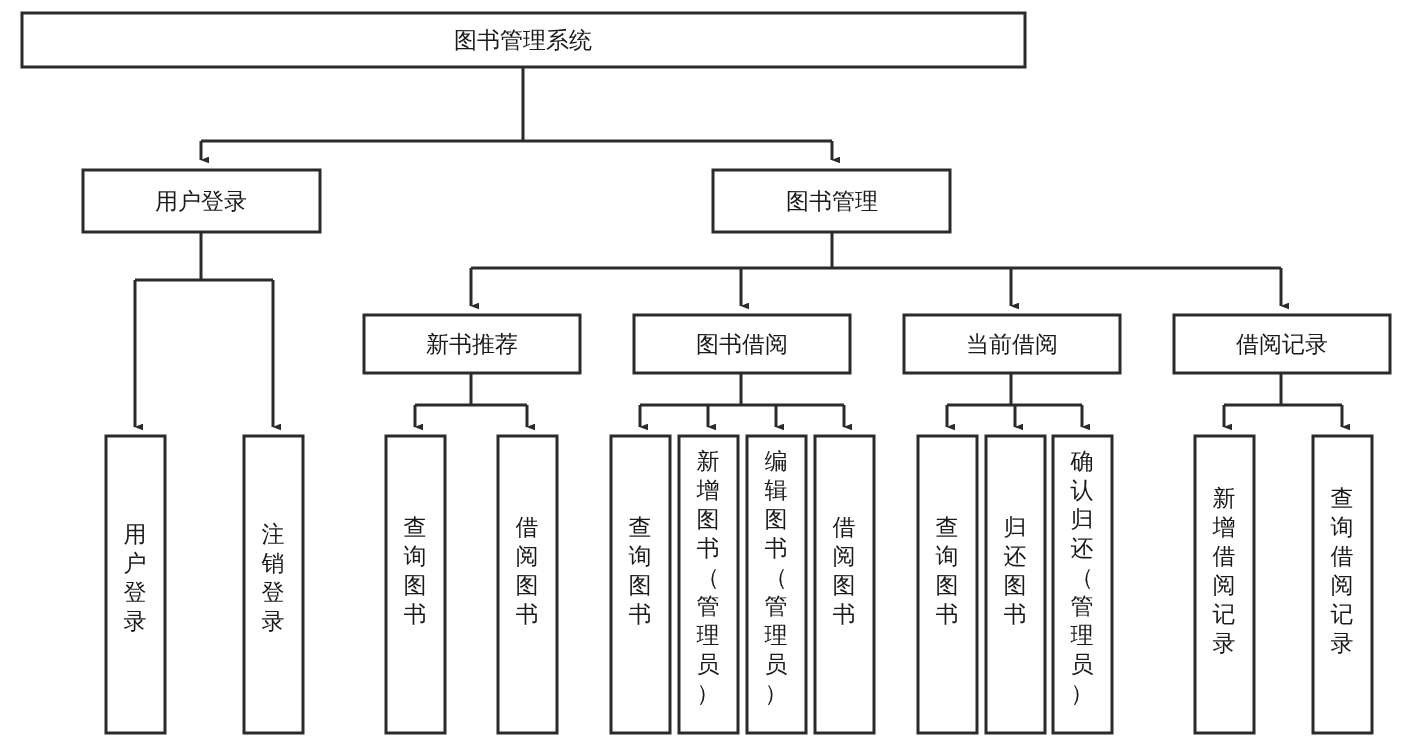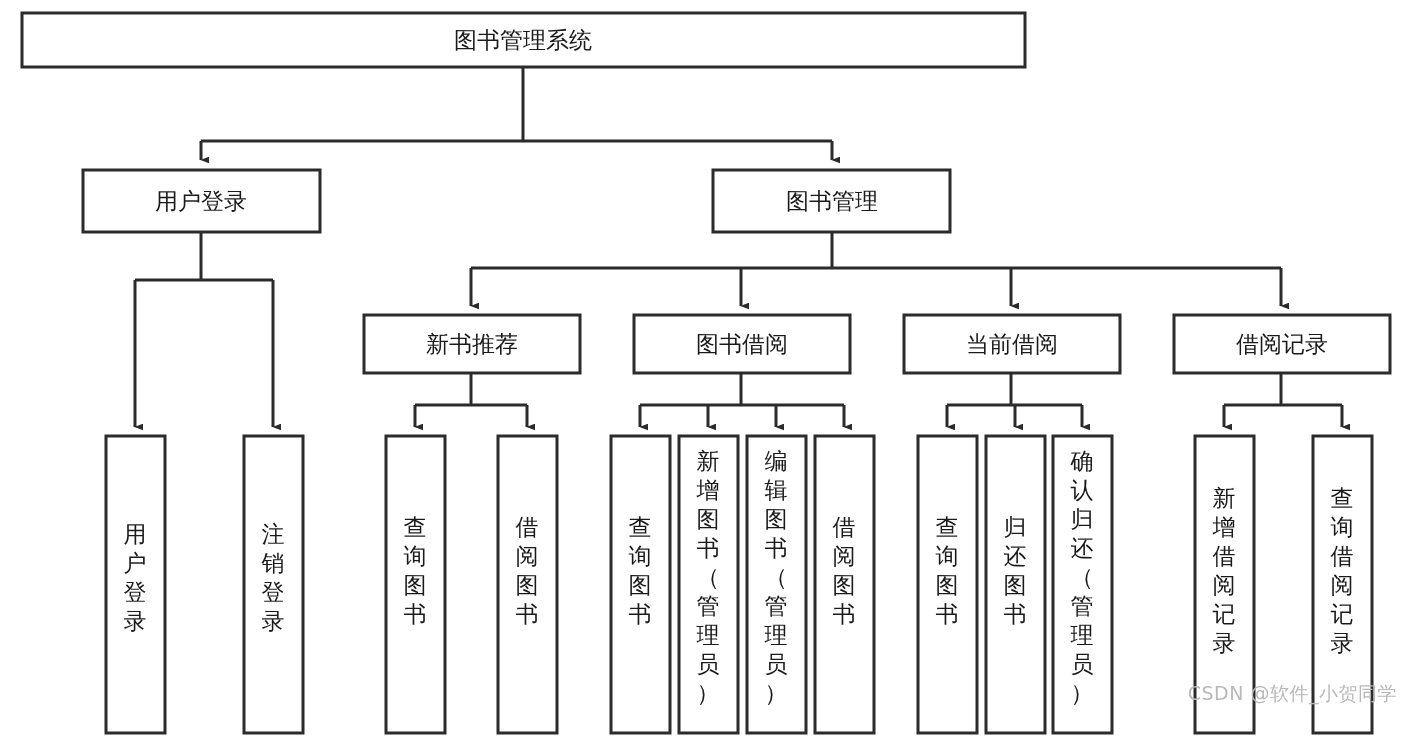--- a/index.html
+++ b/index.html
@@ -215,14 +215,13 @@
       <rect class="node-box" x="1193" y="436" width="59" height="297"></rect>
       <text class="node-label-vertical" x="1222" y="0"><tspan x="1222" y="505.5">新</tspan><tspan x="1222" y="534.5">增</tspan><tspan x="1222" y="563.5">借</tspan><tspan x="1222" y="592.5">阅</tspan><tspan x="1222" y="621.5">记</tspan><tspan x="1222" y="650.5">录</tspan></text>
     </g>
 
     <g>
       <rect class="node-box" x="1311" y="436" width="59" height="297"></rect>
       <text class="node-label-vertical" x="1340" y="0"><tspan x="1340" y="505.5">查</tspan><tspan x="1340" y="534.5">询</tspan><tspan x="1340" y="563.5">借</tspan><tspan x="1340" y="592.5">阅</tspan><tspan x="1340" y="621.5">记</tspan><tspan x="1340" y="650.5">录</tspan></text>
     </g>
   </svg>
 
-  <div class="watermark-text">CSDN @软件_小贺同学</div>
 </div>
 
 </body></html>

